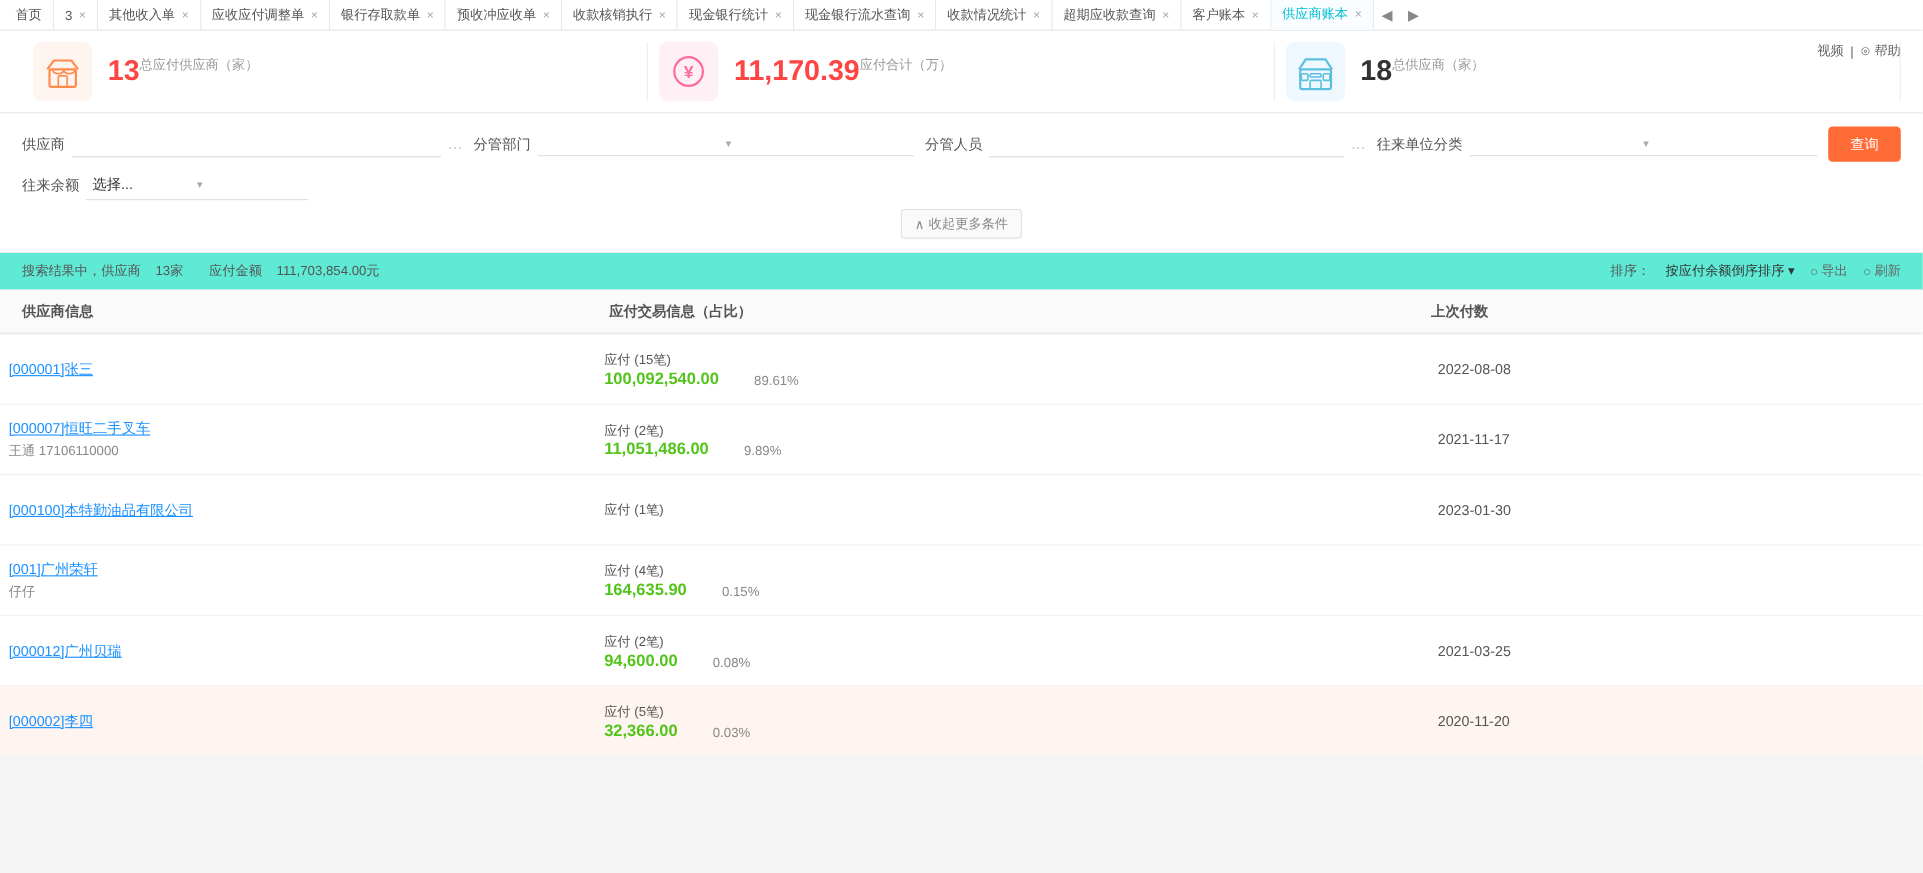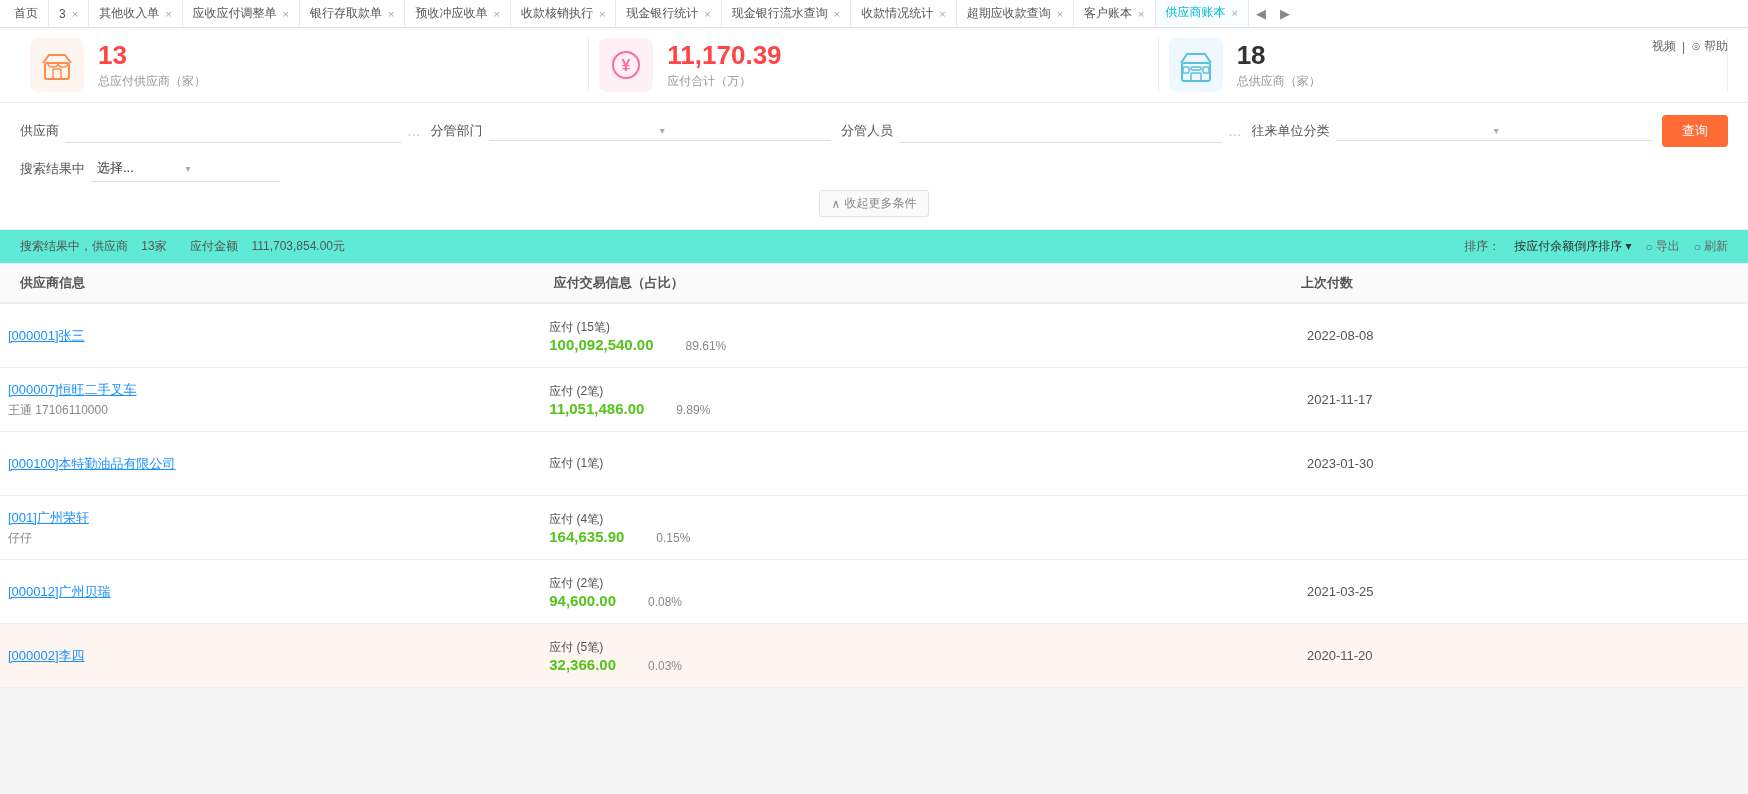--- a/index.html
+++ b/index.html
@@ -54,21 +54,21 @@
       border-radius: 8px;
       display: flex;
       align-items: center;
       justify-content: center;
       margin-right: 14px;
       flex-shrink: 0;
     }
     .stat-icon.orange { background: #fff5f0; color: #ff8c4b; }
     .stat-icon.pink { background: #fff0f5; color: #ff6b9d; }
     .stat-icon.blue { background: #f0f8ff; color: #5bc0de; }
-    .stat-text { display: flex; flex-direction: column; justify-content: space-between; }
+    .stat-text { display: flex; flex-direction: row; justify-content: space-between; }
     .stat-number { font-size: 26px; font-weight: bold; color: #ff4444; line-height: 1.2; }
     .stat-label { font-size: 12px; color: #999; margin-top: 2px; }
     .top-right-links {
       position: absolute;
       right: 20px;
       top: 10px;
       font-size: 12px;
       color: #888;
       display: flex;
       align-items: center;
@@ -360,21 +360,21 @@
       <span class="filter-label">往来单位分类</span>
       <div class="filter-select">
         <span></span>
         <span class="arrow">▾</span>
       </div>
     </div>
     <button class="btn-query">查询</button>
   </div>
   <div class="filter-row">
     <div class="filter-item" style="max-width:260px;">
-      <span class="filter-label">搜索结果中</span>
+      <span class="filter-label">往来余额</span>
       <div class="filter-select">
         <span>选择...</span>
         <span class="arrow">▾</span>
       </div>
     </div>
   </div>
   <div style="display:flex; justify-content:center; margin-top:4px;">
     <div class="collapse-btn">
       <span>∧</span>
       <span>收起更多条件</span>

